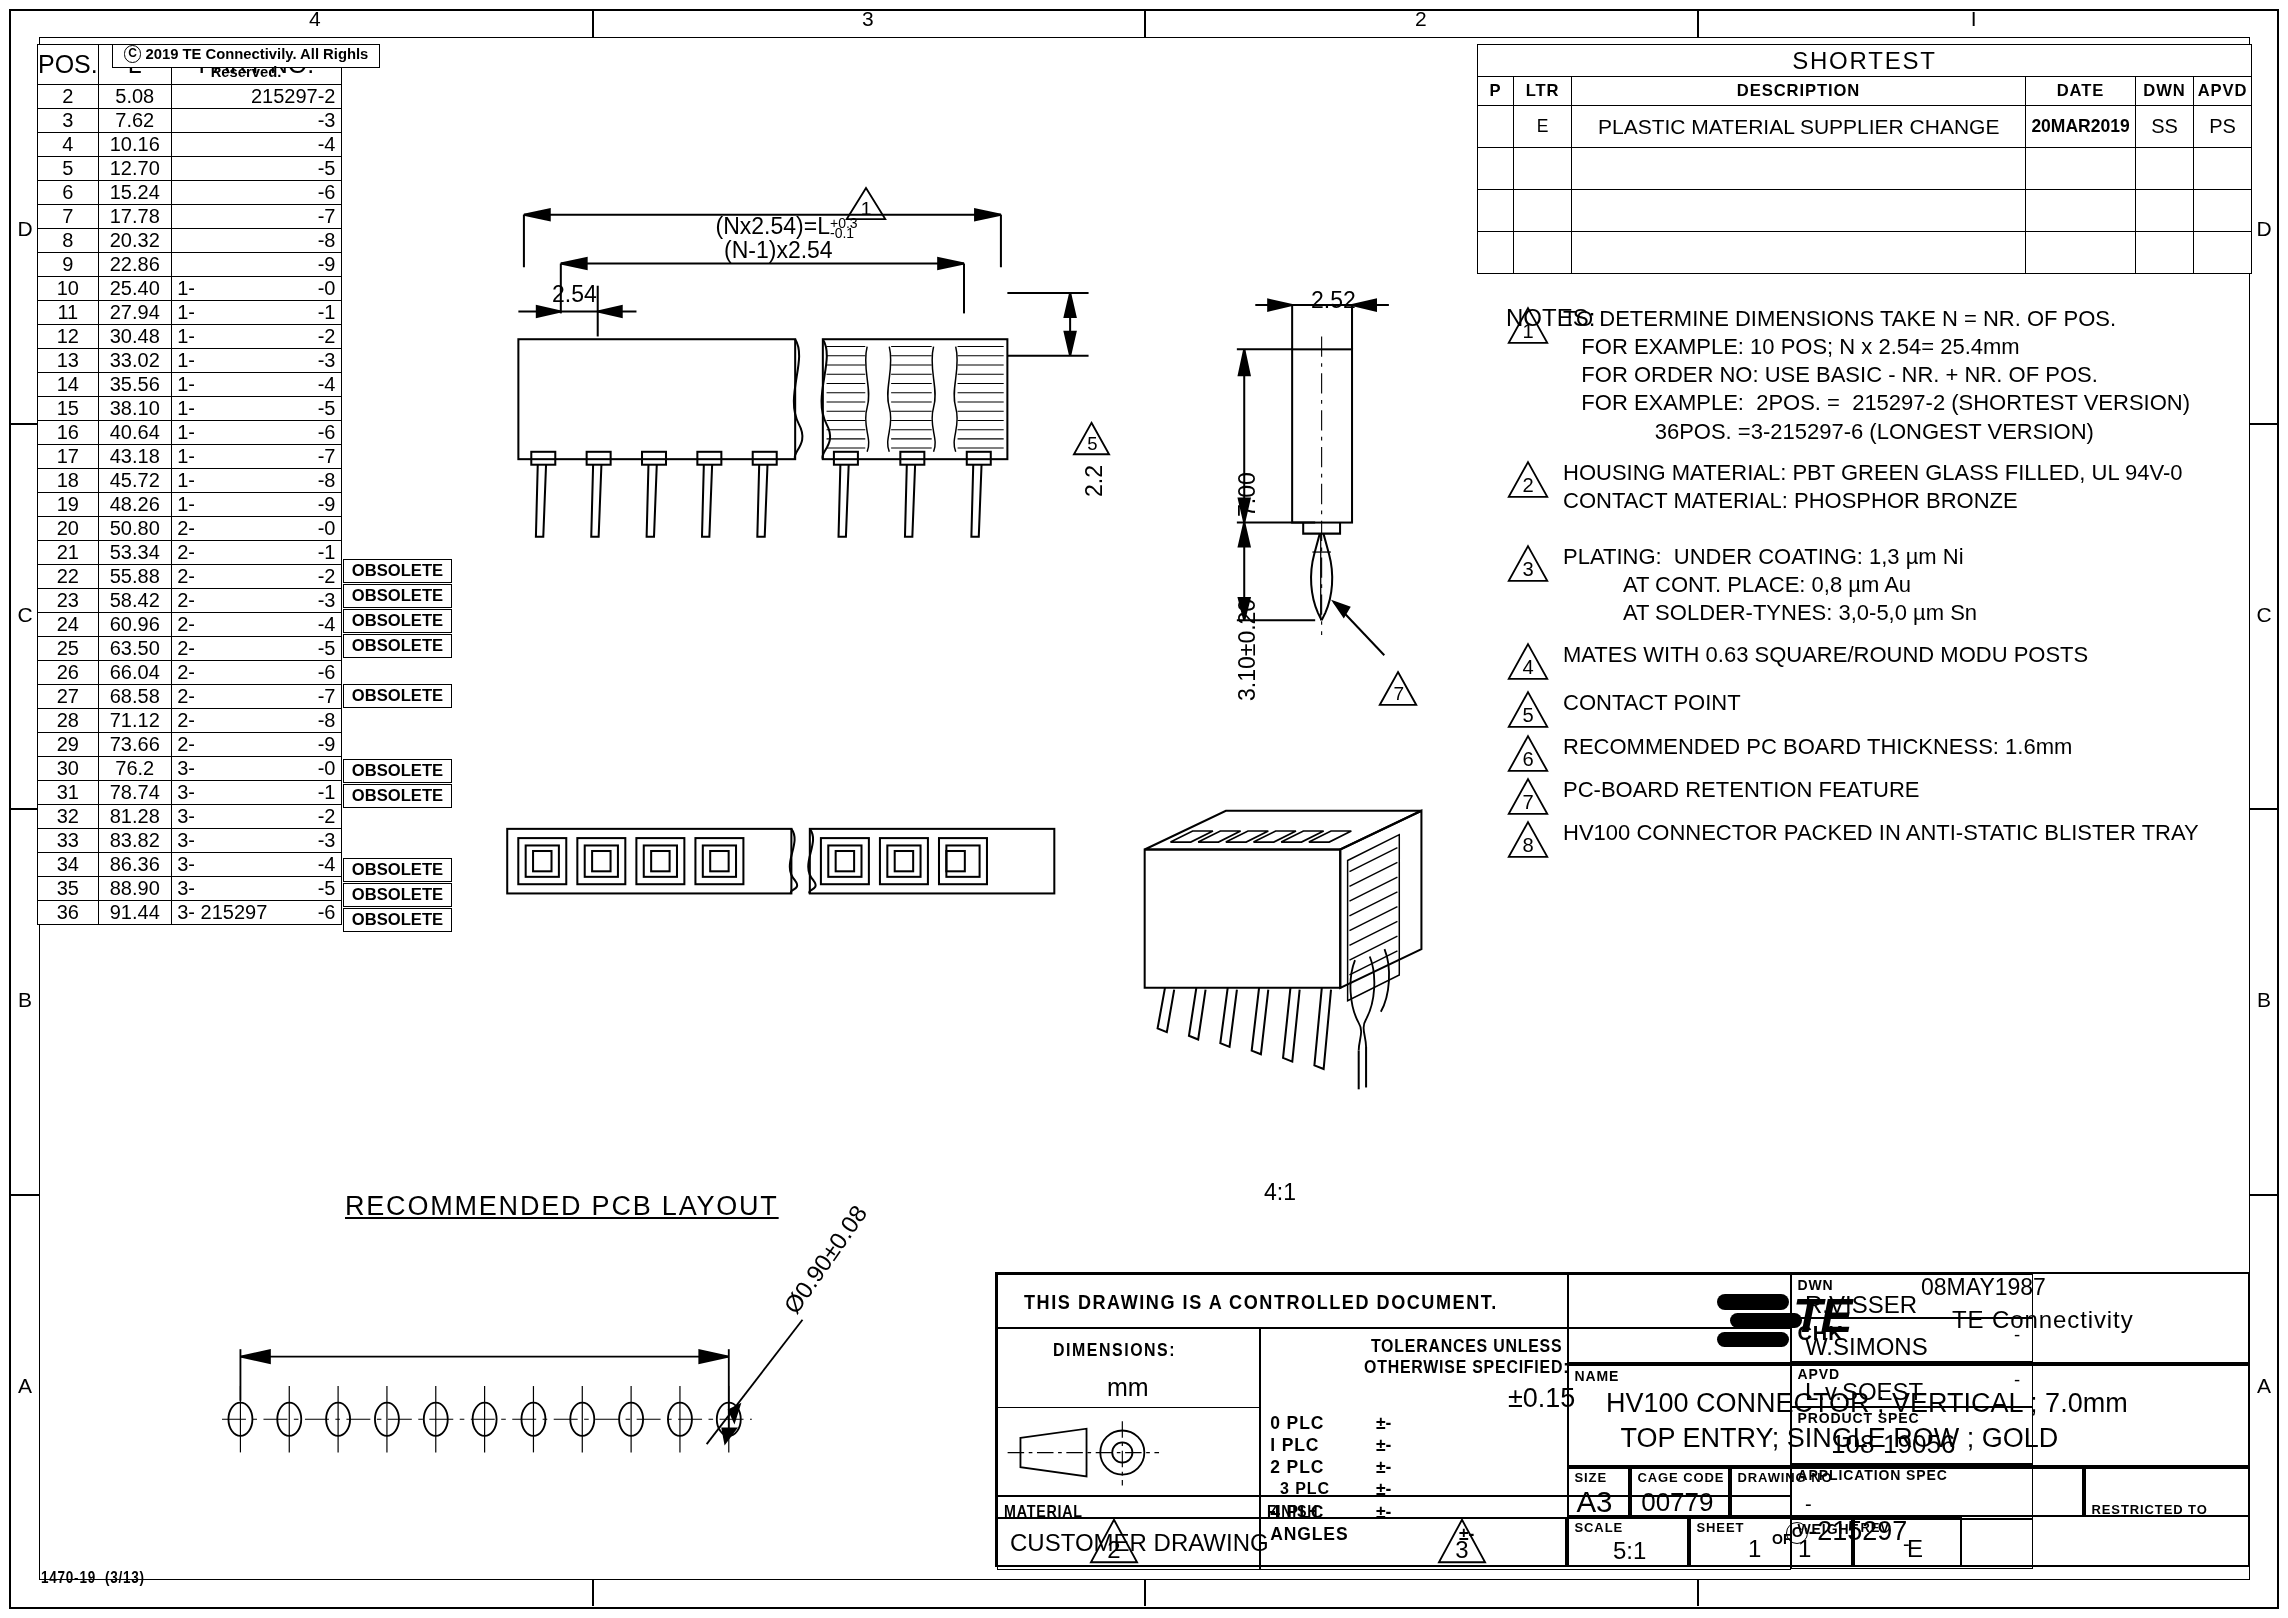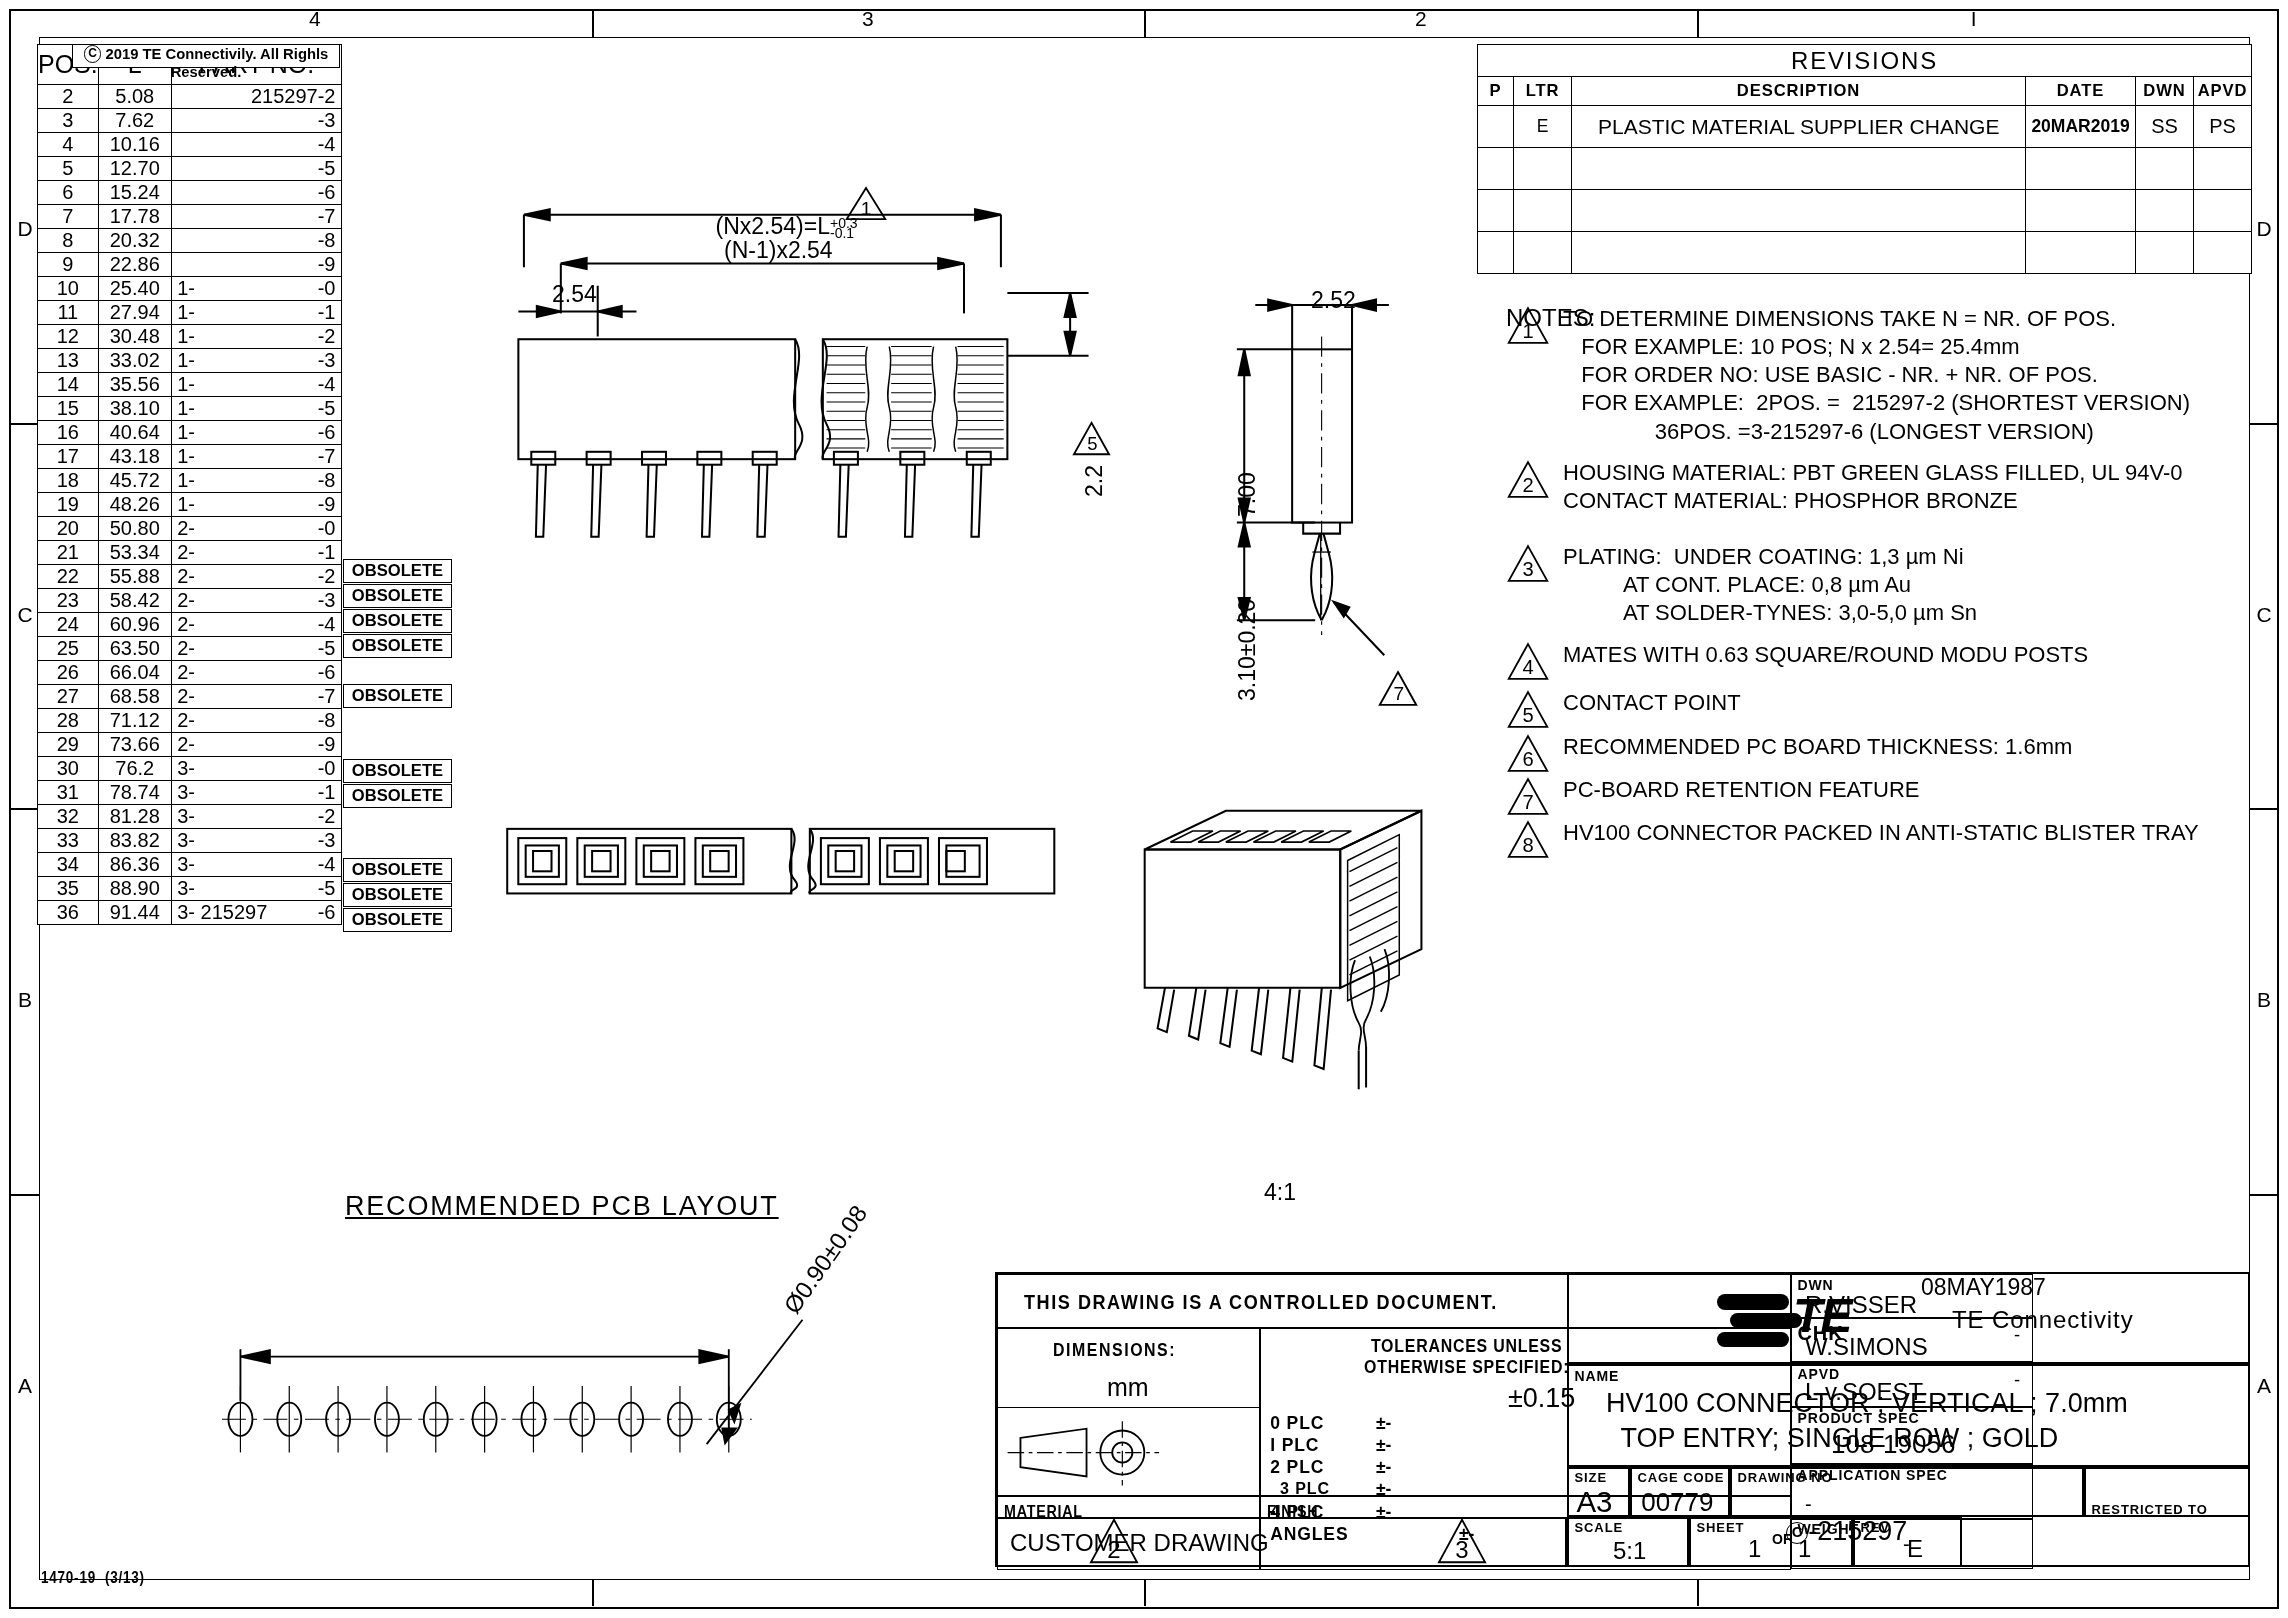--- a/index.html
+++ b/index.html
@@ -276,41 +276,41 @@
           <td class="cL">88.90</td>
           <td class="cpart"><span class="cprefix">3-</span>-5</td>
         </tr>
         <tr>
           <td class="cpos">36</td>
           <td class="cL">91.44</td>
           <td class="cpart"><span class="cprefix">3-  215297</span>-6</td>
         </tr>
       </tbody>
   </table>
-  <div class="copyrow" style="text-align:center;">
+  <div class="copyrow" style="text-align:center;margin-left:40px;">
     <span class="cmark">C</span>
     <span class="bold" style="font-size:14.8px;vertical-align:middle;">2019 TE Connectivily. All Righls Reserved.</span>
   </div>
   <div id="obs-layer">
       <div class="obs" style="left: 343px; top: 559px;">OBSOLETE</div>
       <div class="obs" style="left: 343px; top: 584px;">OBSOLETE</div>
       <div class="obs" style="left: 343px; top: 609px;">OBSOLETE</div>
       <div class="obs" style="left: 343px; top: 634px;">OBSOLETE</div>
       <div class="obs" style="left: 343px; top: 684px;">OBSOLETE</div>
       <div class="obs" style="left: 343px; top: 759px;">OBSOLETE</div>
       <div class="obs" style="left: 343px; top: 784px;">OBSOLETE</div>
       <div class="obs" style="left: 343px; top: 858px;">OBSOLETE</div>
       <div class="obs" style="left: 343px; top: 883px;">OBSOLETE</div>
       <div class="obs" style="left: 343px; top: 908px;">OBSOLETE</div>
     </div>
 
   <table class="grid" id="rev-table">
     <tbody>
       <tr>
-          <td class="rtitle" colspan="6">REVISIONS</td>
+          <td class="rtitle" colspan="6">SHORTEST</td>
         </tr>
       <tr class="hdr">
         <td class="c-p">P</td>
         <td class="c-ltr">LTR</td>
         <td class="c-desc" style="text-align:center;font-size:16.6px;padding-left:0">DESCRIPTION</td>
         <td class="c-date">DATE</td>
         <td class="c-dwn" style="font-size:16.6px;">DWN</td>
         <td class="c-apvd" style="font-size:16.6px;">APVD</td>
       </tr>
       <tr class="datarow">

